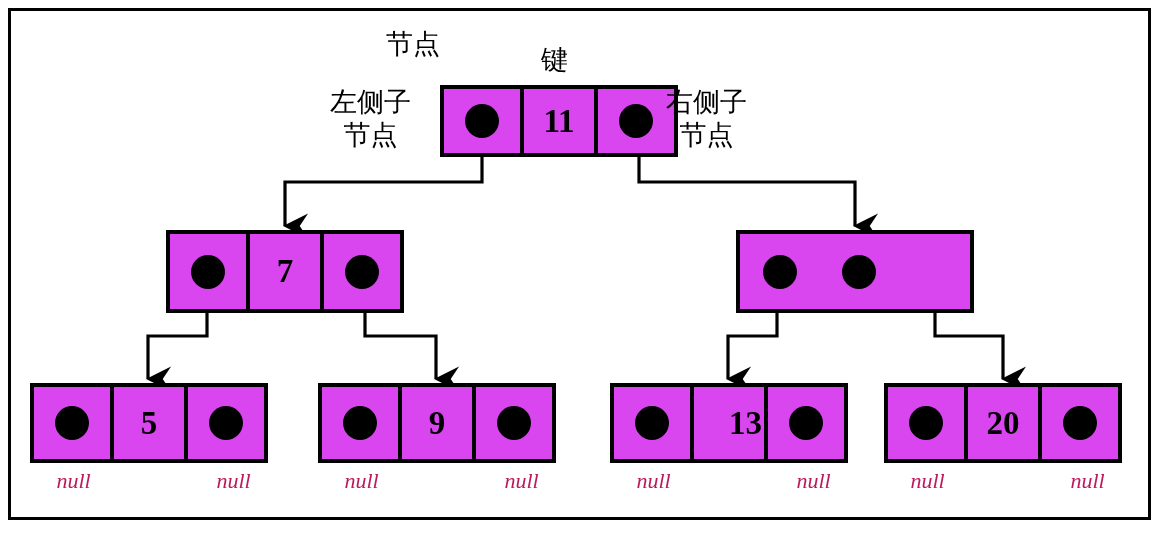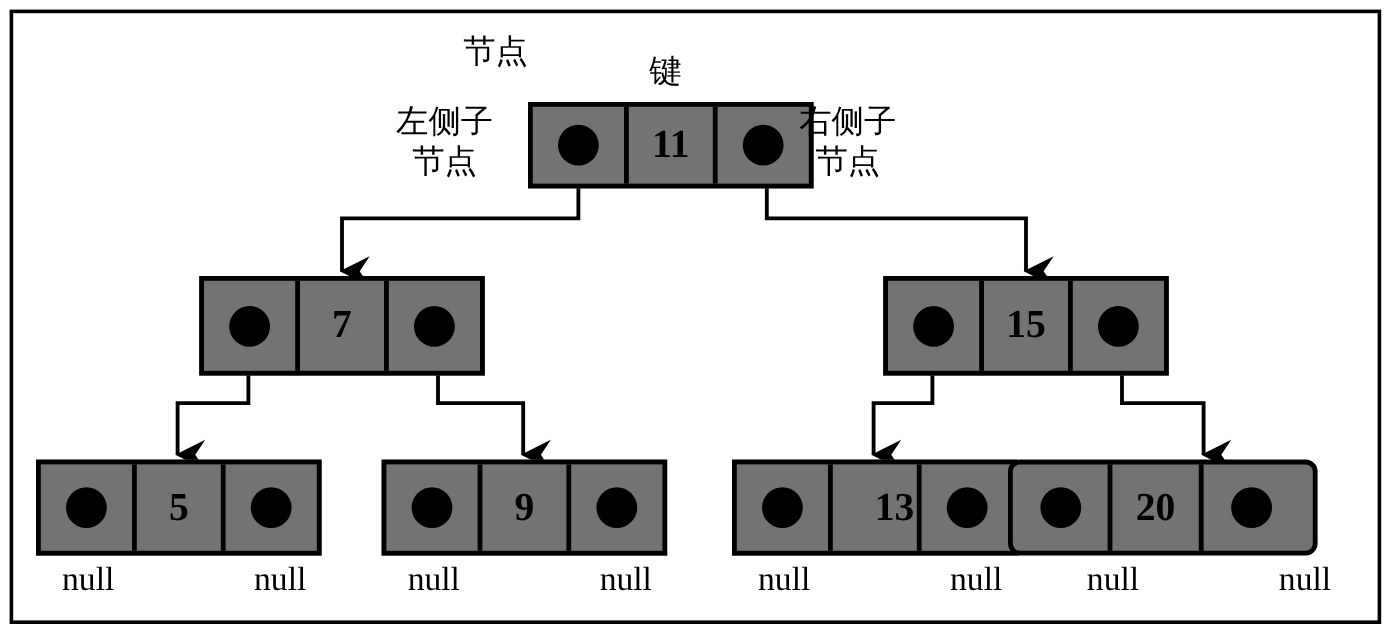--- a/index.html
+++ b/index.html
@@ -32,21 +32,21 @@
     top: 0;
     width: 1161px;
     height: 535px;
     pointer-events: none;
   }
   
   .node {
     position: absolute;
     display: flex;
     border: 4px solid #000000;
-    background: #737373;
+    background: #d946ef;
     box-sizing: border-box;
     text-align: center;
   }
   .cell {
     position: relative;
     box-sizing: border-box;
     display: flex;
     align-items: center;
     justify-content: center;
   }
@@ -65,24 +65,25 @@
     font-family: "Liberation Serif", "DejaVu Serif", serif;
     font-weight: bold;
     font-size: 33px;
     color: #000000;
     line-height: 1;
   }
   
   .nulllabel {
     position: absolute;
     font-family: "Liberation Serif", "DejaVu Serif", serif;
-    font-size: 28px;
-    color: #000000;
+    font-size: 22px;
+    color: #be185d;
     text-align: center;
     white-space: nowrap;
+    font-style: italic;
   }
   
   .annot {
     position: absolute;
     font-family: "DejaVu Sans", "Liberation Sans", sans-serif;
     font-size: 27px;
     color: #000000;
     line-height: 1.22;
     white-space: pre-line;
     text-align: center;
@@ -145,23 +146,20 @@
           <span class="keyval">7</span>
         </div>
         <div class="cell" style="width: 79px;">
           <span class="dot"></span>
         </div>
       </div>
       <div class="node" style="left: 736px; top: 230px; width: 238px; height: 83px;">
         <div class="cell" style="width: 79px;">
           <span class="dot"></span>
         </div>
-        <div class="cell mid" style="width: 80px;">
-          <span class="keyval">15</span>
-        </div>
         <div class="cell" style="width: 79px;">
           <span class="dot"></span>
         </div>
       </div>
       <div class="node" style="left: 30px; top: 383px; width: 238px; height: 80px;">
         <div class="cell" style="width: 79px;">
           <span class="dot"></span>
         </div>
         <div class="cell mid" style="width: 80px;">
           <span class="keyval">5</span>
@@ -185,21 +183,21 @@
         <div class="cell" style="width: 79px;">
           <span class="dot"></span>
         </div>
         <div class="cell mid" style="width: 80px; padding-left: 33px;">
           <span class="keyval">13</span>
         </div>
         <div class="cell" style="width: 79px;">
           <span class="dot"></span>
         </div>
       </div>
-      <div class="node" style="left: 840px; top: 383px; width: 258px; height: 80px; border-radius: 10px;">
+      <div class="node" style="left: 884px; top: 383px; width: 238px; height: 80px;">
         <div class="cell" style="width: 79px;">
           <span class="dot"></span>
         </div>
         <div class="cell mid" style="width: 80px;">
           <span class="keyval">20</span>
         </div>
         <div class="cell" style="width: 79px;">
           <span class="dot"></span>
         </div>
       </div>

